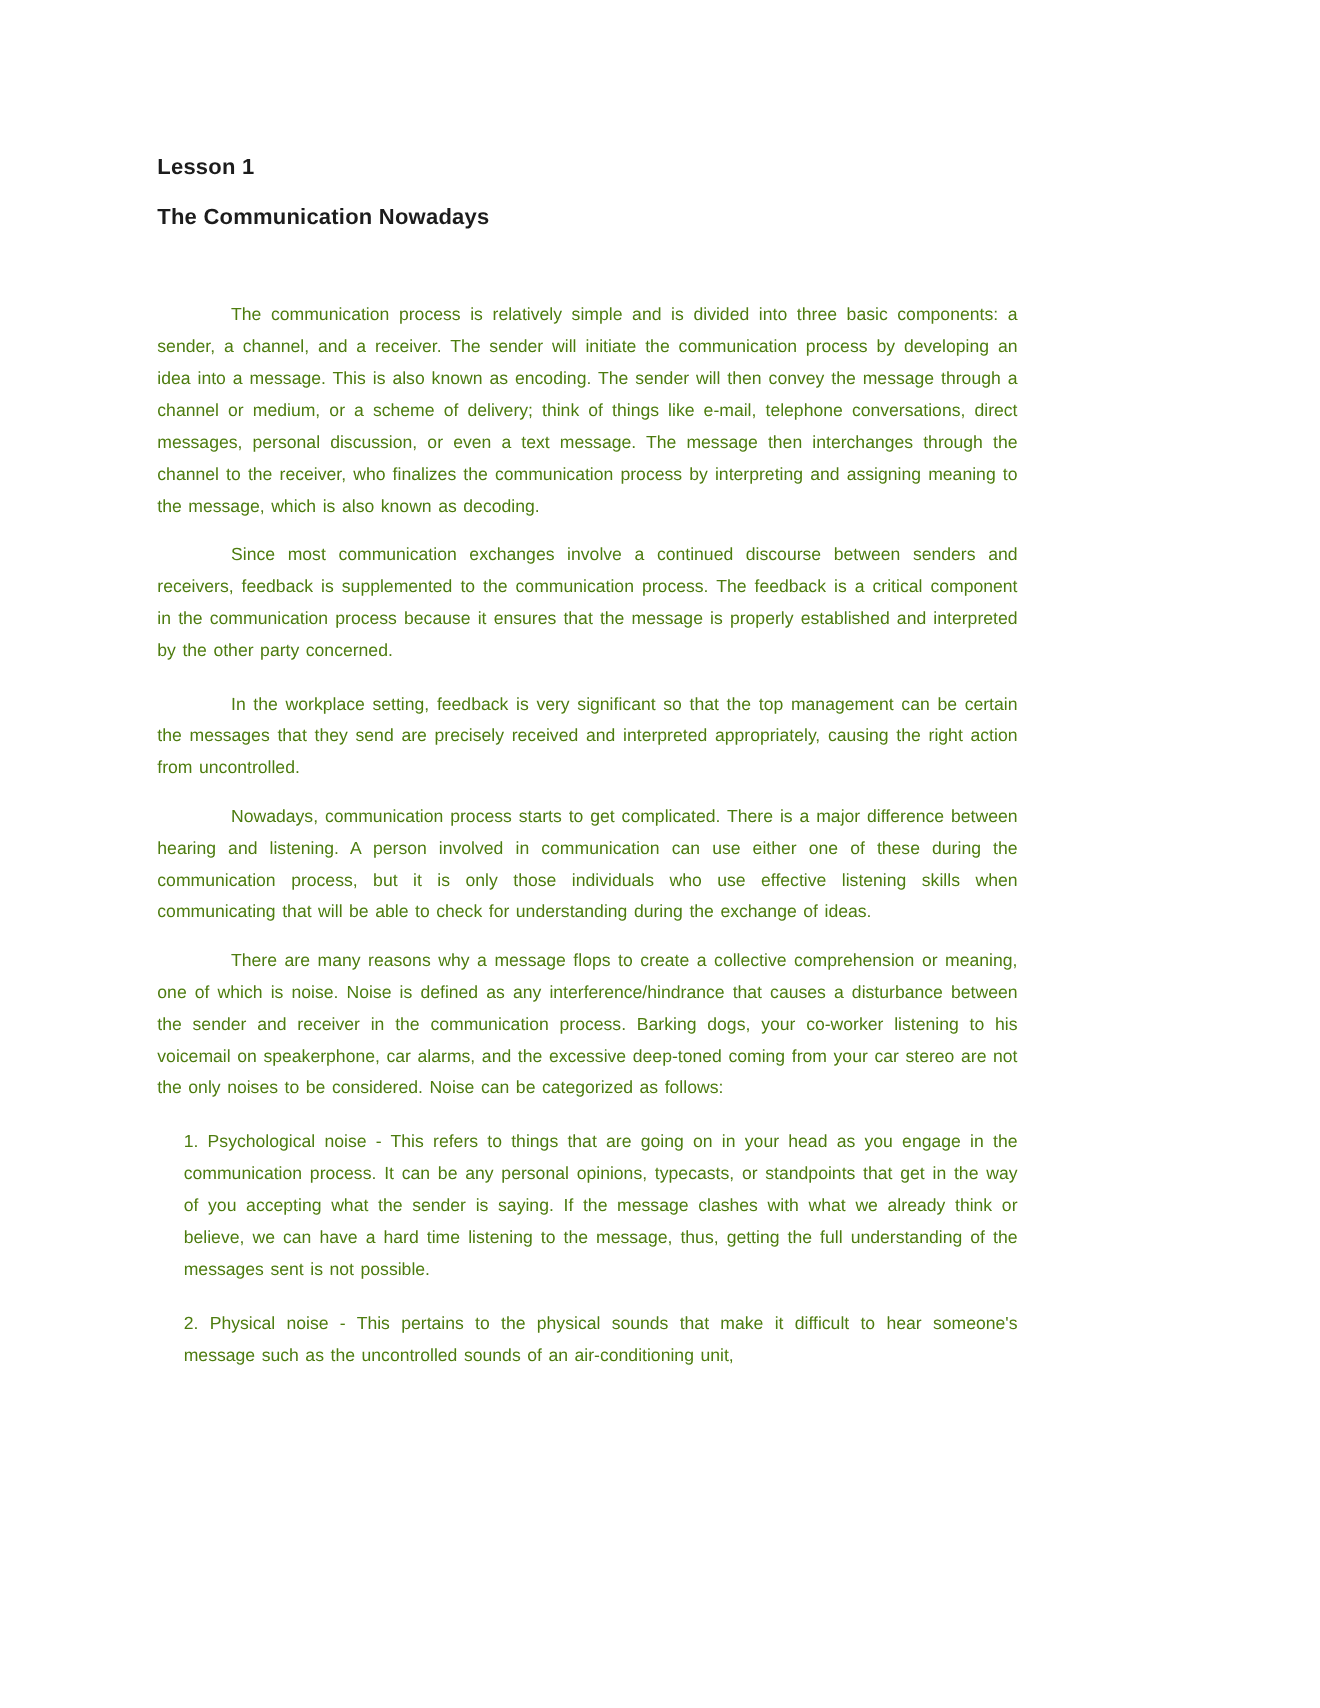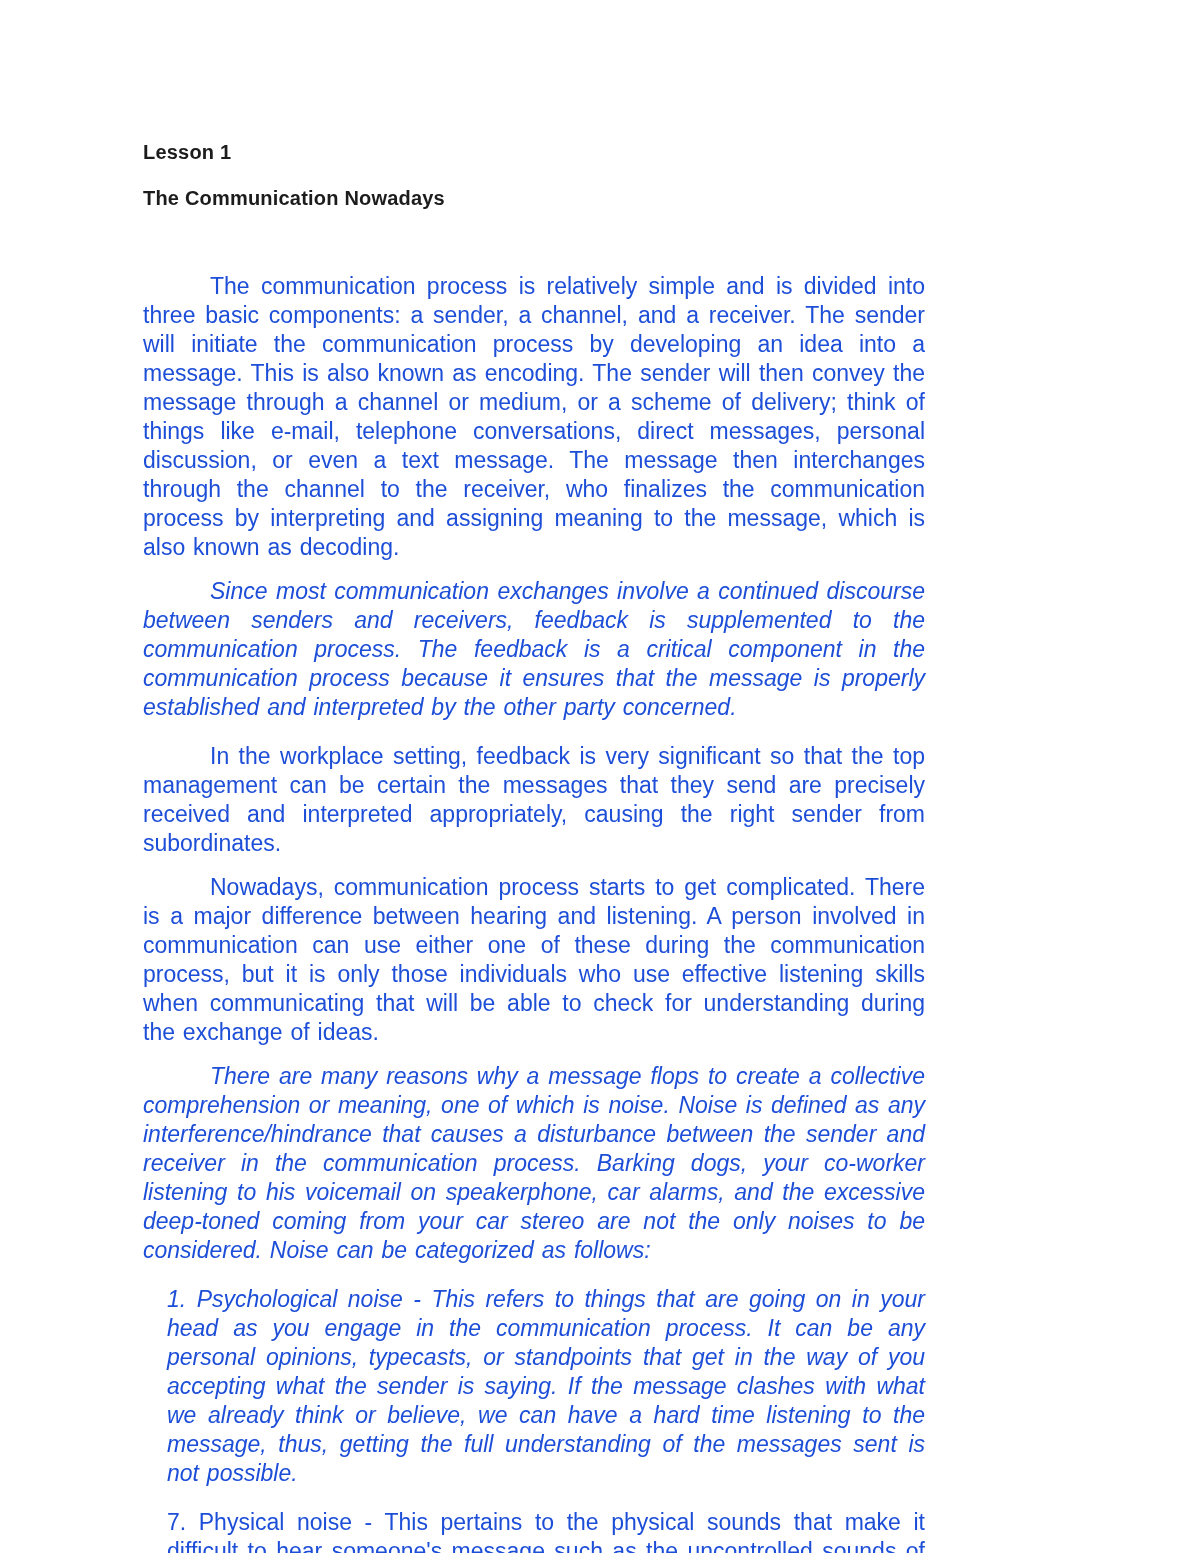--- a/index.html
+++ b/index.html
@@ -31,55 +31,54 @@
   }
   .doc-title {
     font-size: 20px;
     font-weight: bold;
     line-height: 24px;
     margin: 0 0 62px 0;
     color: #1c1c1c;
     letter-spacing: 0.2px;
   }
   .doc-paragraph {
-    font-size: 23px;
+    font-size: 16px;
     line-height: 29px;
     text-align: justify;
     margin: 0 0 15px 0;
-    color: #1d4ed8;
+    color: #4d7c0f;
     word-spacing: 1.5px;
   }
   .doc-paragraph.indent {
     text-indent: 67px;
   }
   .doc-paragraph.flush {
     text-indent: 0;
     margin-left: 24px;
   }
   .doc-paragraph.gap-lg {
     margin-bottom: 20px;
-    font-style: italic;
   }
 </style>
 </head>
 <body>
 
 <div class="page">
 
   <h1 class="doc-heading">Lesson 1</h1>
 
   <h2 class="doc-title">The Communication Nowadays</h2>
 
   <p class="doc-paragraph indent">The communication process is relatively simple and is divided into three basic components: a sender, a channel, and a receiver. The sender will initiate the communication process by developing an idea into a message. This is also known as encoding. The sender will then convey the message through a channel or medium, or a scheme of delivery; think of things like e-mail, telephone conversations, direct messages, personal discussion, or even a text message. The message then interchanges through the channel to the receiver, who finalizes the communication process by interpreting and assigning meaning to the message, which is also known as decoding.</p>
 
   <p class="doc-paragraph indent gap-lg">Since most communication exchanges involve a continued discourse between senders and receivers, feedback is supplemented to the communication process. The feedback is a critical component in the communication process because it ensures that the message is properly established and interpreted by the other party concerned.</p>
 
-  <p class="doc-paragraph indent">In the workplace setting, feedback is very significant so that the top management can be certain the messages that they send are precisely received and interpreted appropriately, causing the right sender from subordinates.</p>
+  <p class="doc-paragraph indent">In the workplace setting, feedback is very significant so that the top management can be certain the messages that they send are precisely received and interpreted appropriately, causing the right action from uncontrolled.</p>
 
   <p class="doc-paragraph indent">Nowadays, communication process starts to get complicated. There is a major difference between hearing and listening. A person involved in communication can use either one of these during the communication process, but it is only those individuals who use effective listening skills when communicating that will be able to check for understanding during the exchange of ideas.</p>
 
   <p class="doc-paragraph indent gap-lg">There are many reasons why a message flops to create a collective comprehension or meaning, one of which is noise. Noise is defined as any interference/hindrance that causes a disturbance between the sender and receiver in the communication process. Barking dogs, your co-worker listening to his voicemail on speakerphone, car alarms, and the excessive deep-toned coming from your car stereo are not the only noises to be considered. Noise can be categorized as follows:</p>
 
   <p class="doc-paragraph flush gap-lg">1. Psychological noise - This refers to things that are going on in your head as you engage in the communication process. It can be any personal opinions, typecasts, or standpoints that get in the way of you accepting what the sender is saying. If the message clashes with what we already think or believe, we can have a hard time listening to the message, thus, getting the full understanding of the messages sent is not possible.</p>
 
-  <p class="doc-paragraph flush">7. Physical noise - This pertains to the physical sounds that make it difficult to hear someone's message such as the uncontrolled sounds of an air-conditioning unit,</p>
+  <p class="doc-paragraph flush">2. Physical noise - This pertains to the physical sounds that make it difficult to hear someone's message such as the uncontrolled sounds of an air-conditioning unit,</p>
 
 </div>
 
 </body></html>

